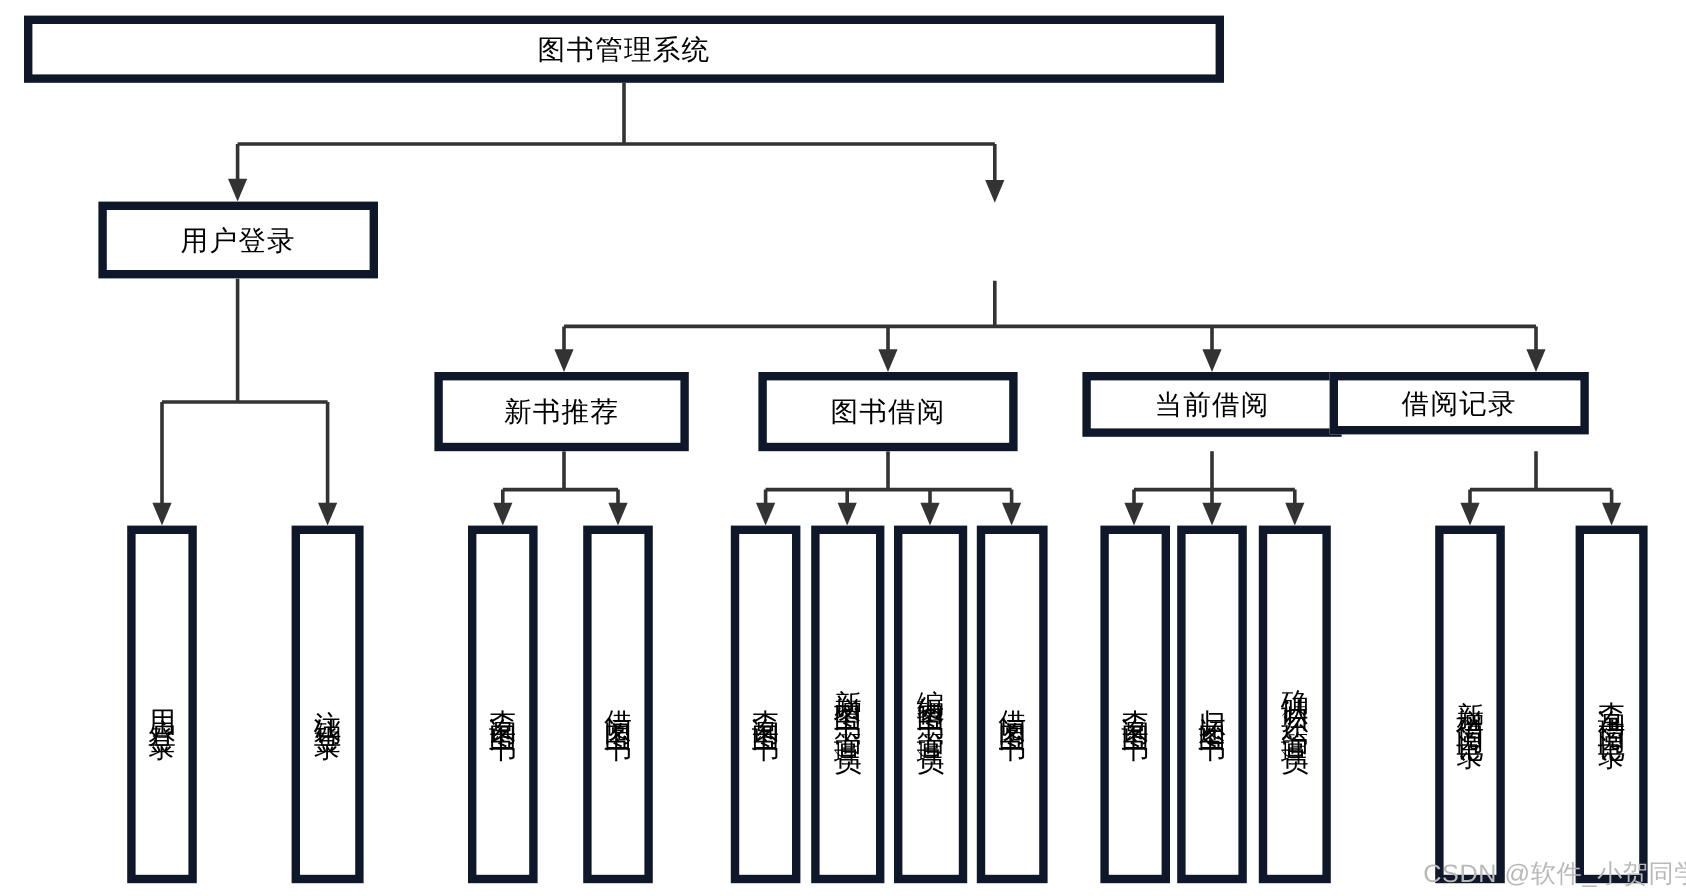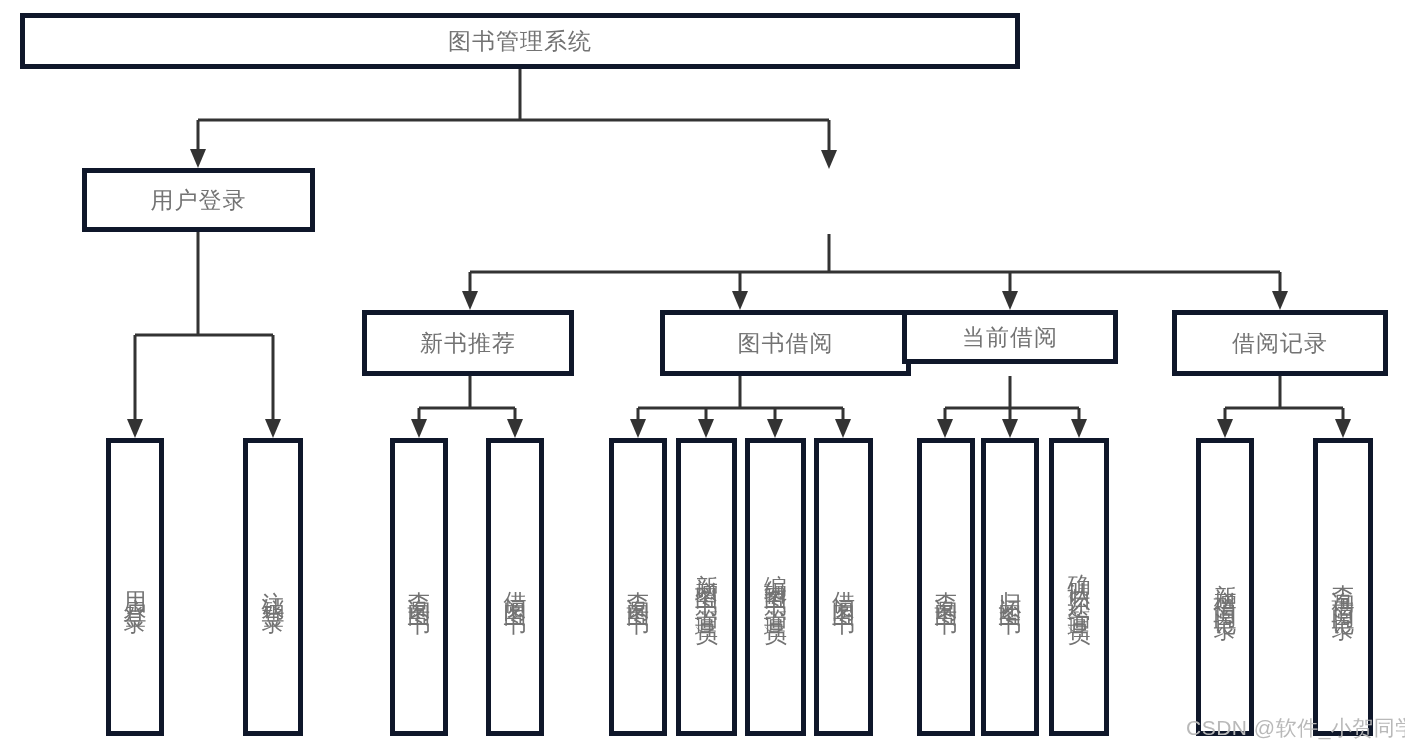--- a/index.html
+++ b/index.html
@@ -7,22 +7,22 @@
     position:relative;
     width:1405px;height:747px;
     background:#ffffff;
     font-family:"Liberation Sans", sans-serif;
     overflow:hidden;
   }
   .node{
     position:absolute;
     box-sizing:border-box;
     background:#ffffff;
-    border:5px solid #0f172a;
-    color:#737373;
+    border:7px solid #0f172a;
+    color:#000000;
     display:flex;
     align-items:center;
     justify-content:center;
     text-align:center;
     font-size:23px;
     letter-spacing:1px;
     line-height:1;
     z-index:2;
   }
   .node.v{
@@ -91,23 +91,23 @@
     <path d="M1280,376 L1280,408 M1225,408 L1343,408 M1225,408 L1225,420 M1343,408 L1343,420"></path>
     <polygon points="1217,419 1233,419 1225,438"></polygon>
     <polygon points="1335,419 1351,419 1343,438"></polygon>
   </svg>
 
   <div class="node" style="left:20px;top:13px;width:1000px;height:56px">图书管理系统</div>
 
   <div class="node" style="left:82px;top:168px;width:233px;height:64px">用户登录</div>
 
   <div class="node" style="left:362px;top:310px;width:212px;height:66px">新书推荐</div>
-  <div class="node" style="left:660px;top:310px;width:251px;height:66px">图书借阅</div>
+  <div class="node" style="left:632px;top:310px;width:216px;height:66px">图书借阅</div>
   <div class="node" style="left:902px;top:310px;width:216px;height:54px">当前借阅</div>
-  <div class="node" style="left:1172px;top:310px;width:216px;height:66px">借阅记录</div>
+  <div class="node" style="left:1108px;top:310px;width:216px;height:52px">借阅记录</div>
 
   <div class="node v" style="left:106px;top:438px;width:58px;height:298px">用户登录</div>
   <div class="node v" style="left:243px;top:438px;width:60px;height:298px">注销登录</div>
 
   <div class="node v" style="left:390px;top:438px;width:58px;height:298px">查询图书</div>
   <div class="node v" style="left:486px;top:438px;width:58px;height:298px">借阅图书</div>
 
   <div class="node v" style="left:609px;top:438px;width:58px;height:298px">查询图书</div>
   <div class="node v" style="left:676px;top:438px;width:61px;height:298px">新增图书（管理员）</div>
   <div class="node v" style="left:745px;top:438px;width:61px;height:298px">编辑图书（管理员）</div>

